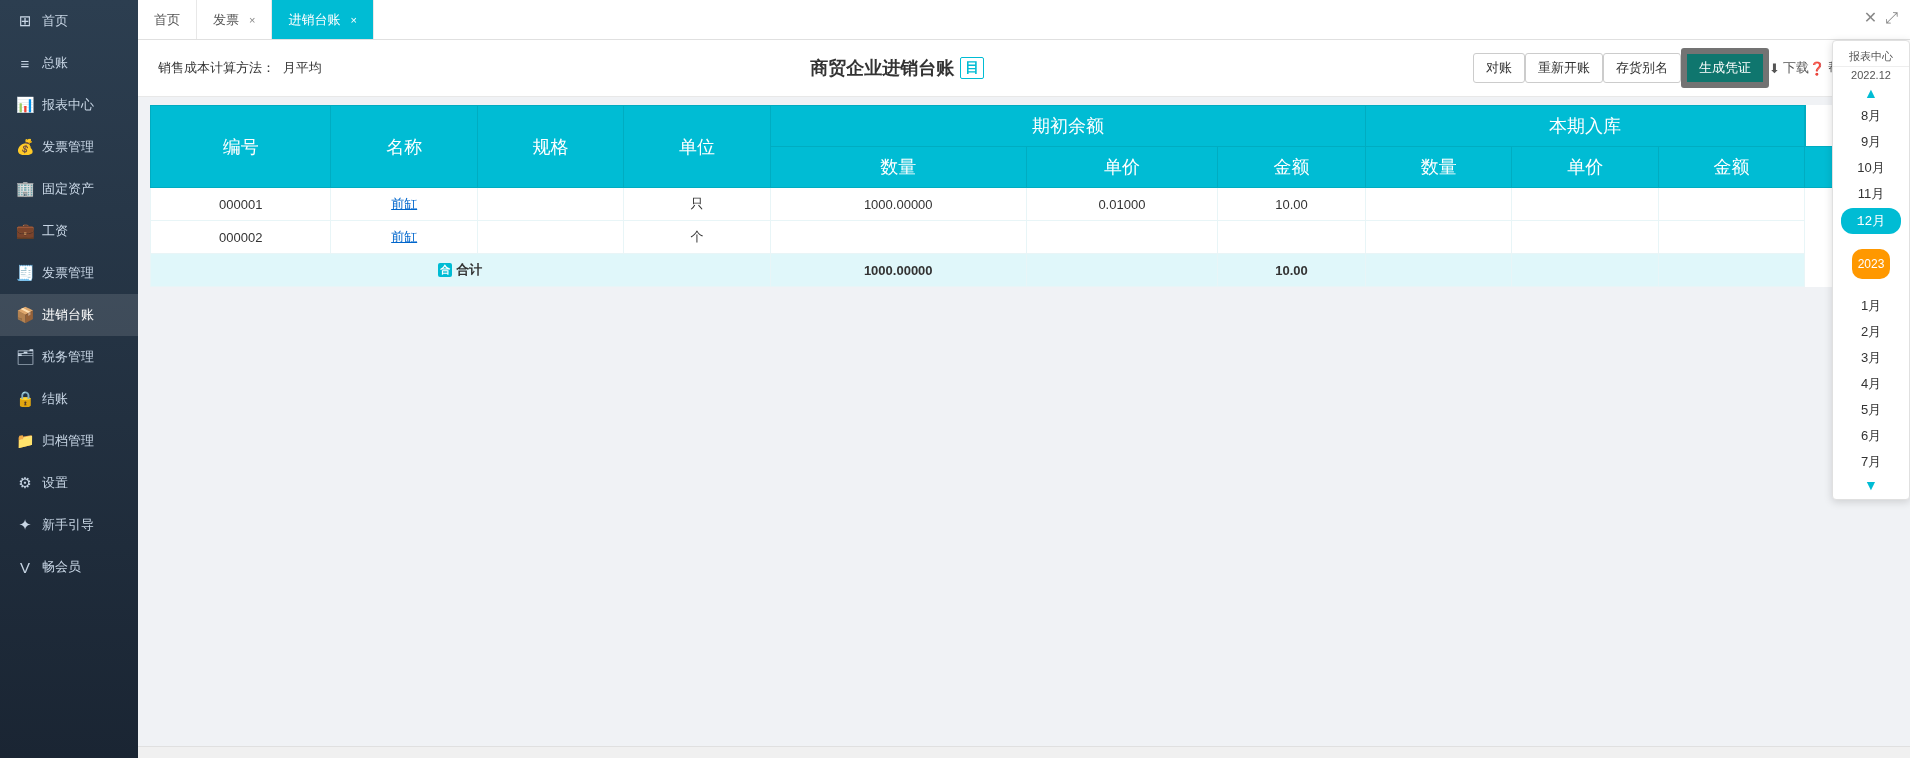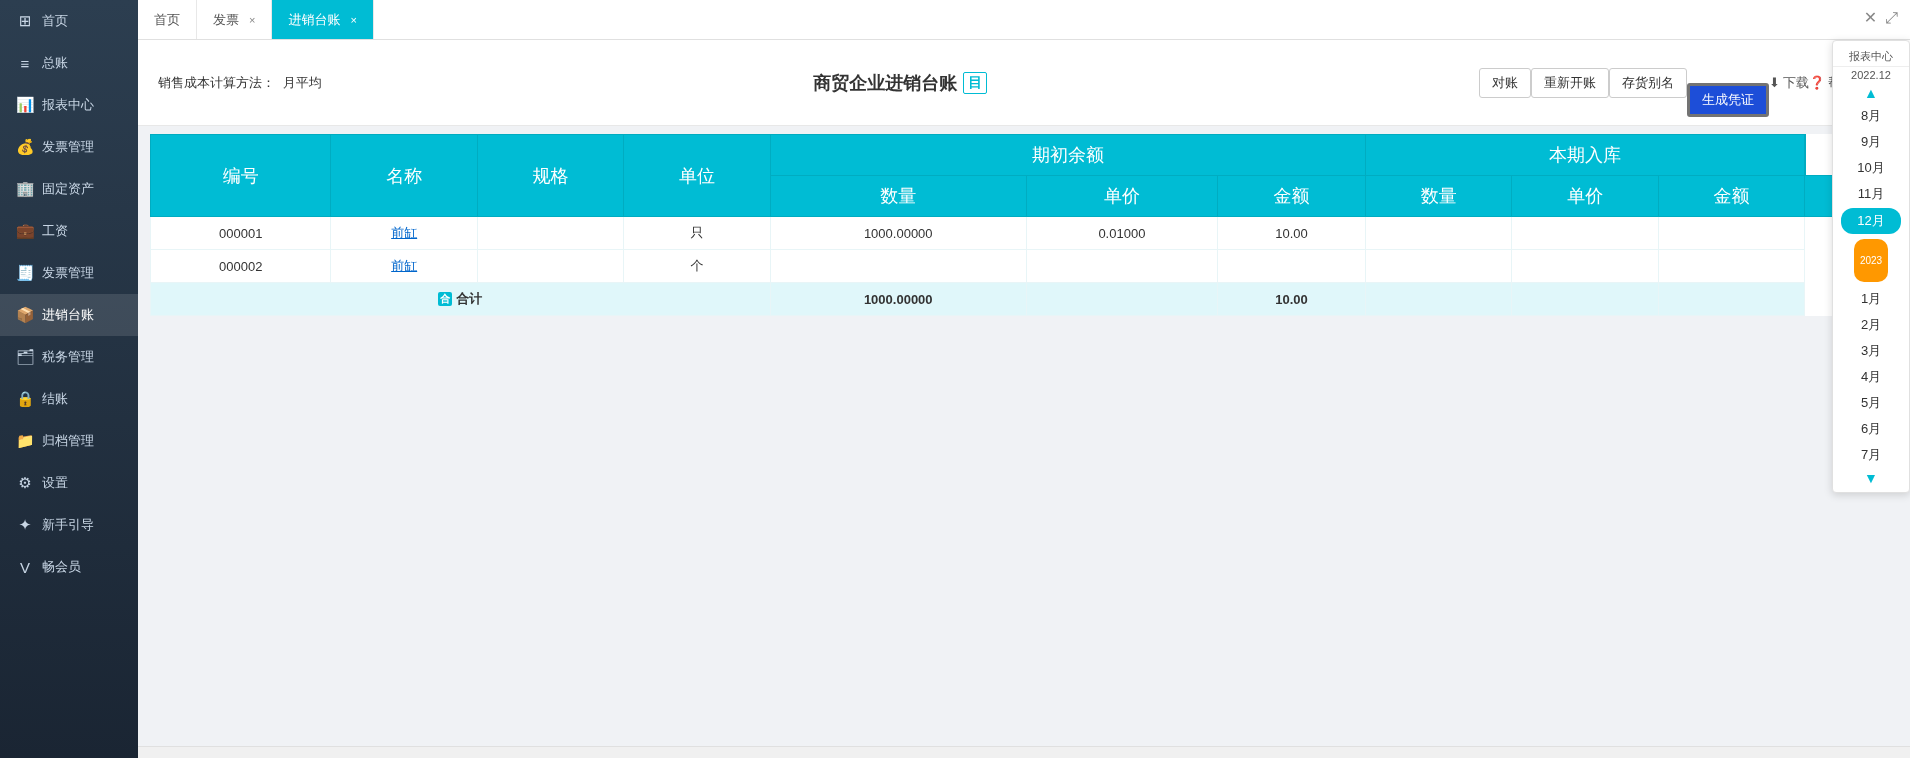--- a/index.html
+++ b/index.html
@@ -114,24 +114,23 @@
       cursor: pointer;
       font-size: 13px;
       white-space: nowrap;
     }
     .btn-outline {
       background: #fff;
       border: 1px solid #ccc;
       color: #333;
     }
     .btn-green {
-      background: #1d4ed8;
-      color: #fff;
-      border: 3px solid #737373;
-      margin-top: 35px;
+      background: #0f766e;
+      color: #fff;
+      border: 6px solid #737373;
     }
     .btn-icon {
       background: none;
       border: none;
       color: #555;
       cursor: pointer;
       font-size: 13px;
       display: flex;
       align-items: center;
       gap: 3px;
@@ -247,28 +246,29 @@
       padding: 4px 0;
       cursor: pointer;
       font-size: 13px;
       color: #333;
     }
     .month-item.active {
       background: #00bcd4;
       color: #fff;
       border-radius: 12px;
       margin: 1px 8px;
+      font-family: Liberation Mono, monospace;
     }
     .month-item.year-badge {
       background: #ff9800;
       color: #fff;
       border-radius: 10px;
-      font-size: 10px;
-      padding: 16px 6px;
-      margin: 2px auto;
+      font-size: 12px;
+      padding: 8px 6px;
+      margin: 12px auto;
       display: inline-block;
     }
     .year-row {
       display: flex;
       justify-content: center;
       padding: 2px 0;
     }
 
     
     .table-container::-webkit-scrollbar { height: 8px; width: 8px; }

